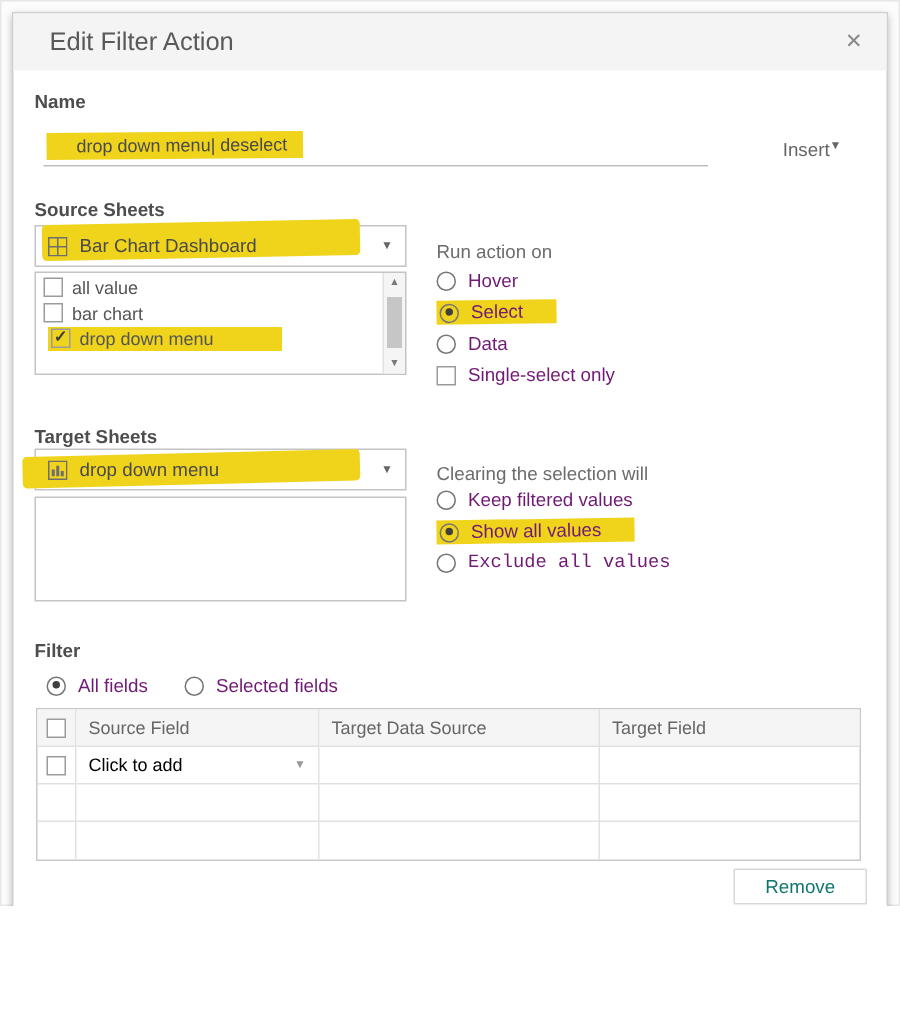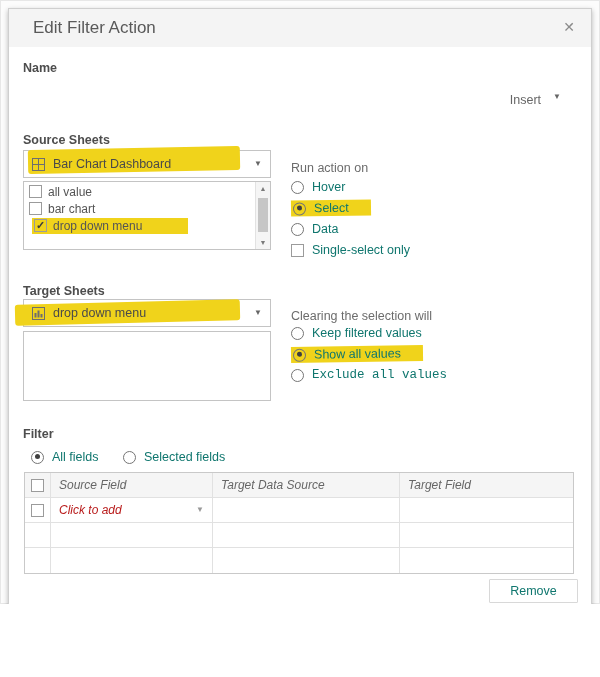--- a/index.html
+++ b/index.html
@@ -25,29 +25,29 @@
   .radio { width:13px; height:13px; min-width:13px; border:1px solid #757575; border-radius:50%;
            background:#fff; display:inline-block; position:relative; }
   .radio.sel::after { content:""; position:absolute; left:2.5px; top:2.5px; width:5px; height:5px;
            background:#3f3f3f; border-radius:50%; }
   .hl .radio { background:transparent; }
   .cbx { width:13px; height:13px; min-width:13px; border:1px solid #9b9b9b; background:#fff;
          display:inline-flex; align-items:center; justify-content:center; position:relative; }
   .hl .cbx { background:transparent; }
   .cbx .mark { font-size:11px; line-height:11px; color:#3d3d3d; font-weight:700; }
   .opt { position:absolute; display:flex; align-items:center; gap:8px; height:16px;
-         font-size:12.5px; color:#0f766e; }
+         font-size:12.5px; color:#701a75; }
   .opt .hl { display:flex; align-items:center; gap:8px; padding:1px 22px 1px 2px; transform:rotate(-0.8deg); }
   .caret { font-size:8px; color:#666; line-height:8px; }
   
   .name-input { position:absolute; left:20px; top:78px; width:443px; height:24px;
                 border-bottom:1px solid #bdbdbd; }
   .name-input .hl { display:inline-block; margin-left:2px; margin-top:1px; padding:2px 10px 2px 20px;
                 font-size:12px; color:#4a4a4a; transform:rotate(-0.5deg); }
-  .insert { position:absolute; right:30px; top:84px; display:flex; align-items:flex-start; gap:12px;
+  .insert { position:absolute; right:30px; top:84px; display:flex; align-items:flex-start; gap:0;
             font-size:12.5px; color:#666; }
   
   .dd { position:absolute; left:14px; width:248px; height:28px; border:1px solid #c4c4c4;
         background:#fff; display:flex; align-items:center; padding:0 8px; }
   .dd .swash { position:absolute; z-index:0; background:#f0d31b; border-radius:3px; }
   .dd .icon-box { position:relative; z-index:1; margin-right:8px; display:flex; }
   .dd .dd-text { position:relative; z-index:1; font-size:12.5px; color:#4a4a4a; }
   .dd .caret { margin-left:auto; position:relative; z-index:1; }
   .dd-src { top:141px; }
   .dd-src .swash { left:4px; top:-3px; width:212px; height:24px; transform:rotate(-1.1deg); }
@@ -66,25 +66,25 @@
                border-left:1px solid #e2e2e2; }
   .scrollbar .arr { position:absolute; left:0; width:100%; text-align:center; font-size:7px; color:#7a7a7a; }
   .arr-up { top:3px; } .arr-dn { bottom:3px; }
   .thumb { position:absolute; left:2px; right:2px; top:16px; height:34px; background:#c6c6c6; }
   
   .col2 { left:282px; }
   
   .ftable { position:absolute; left:15px; top:463px; width:550px; border:1px solid #c9c9c9;
             display:grid; grid-template-columns:26px 162px 187px 1fr; background:#fff; }
   .cell { height:25px; border-right:1px solid #e1e1e1; border-bottom:1px solid #e1e1e1;
-          display:flex; align-items:center; padding:0 8px; font-size:12px; color:#666;font-style:italic; }
+          display:flex; align-items:center; padding:0 8px; font-size:12px; color:#666; }
   .cell:nth-child(4n) { border-right:none; }
   .cell.head { background:#f5f5f5; }
   .cell.cbx-cell { justify-content:center; padding:0; }
-  .cell .ph { color:#b91c1c; }
+  .cell .ph { color:#000000; }
   .cell .caret { margin-left:auto; color:#999; }
   
   .btn { position:absolute; height:24px; font-size:12.5px; text-align:center; line-height:22px;
          border-radius:1px; cursor:pointer; }
   .btn-remove { left:480px; top:570px; width:89px; background:#fff; border:1px solid #d8d8d8; color:#0f766e; }
   .divider { position:absolute; left:14px; top:610px; width:554px; height:1px; background:#e9e9e9; }
   .btn-cancel { left:384px; top:620px; width:88px; background:#fff; border:1px solid #4c1d95; color:#be185d; }
   .btn-ok { left:482px; top:620px; width:88px; background:#20699e; border:1px solid #20699e;
             color:#fff; font-weight:700; }
   svg { display:block; }
@@ -94,20 +94,23 @@
 
 <div class="frame">
   <div class="dialog">
 
     <div class="titlebar">
       <span class="title">Edit Filter Action</span>
       <span class="close">✕</span>
     </div>
 
     <div class="sec-label" style="left:14px; top:52px;">Name</div>
+    <div class="name-input">
+      <span class="hl">drop down menu| deselect</span>
+    </div>
     <div class="insert">
       <span>Insert</span>
       <span class="caret">▼</span>
     </div>
 
     <div class="sec-label" style="left:14px; top:124px;">Source Sheets</div>
     <div class="dd dd-src">
       <span class="swash"></span>
       <span class="icon-box">
         <svg width="13" height="13" viewBox="0 0 13 13">

